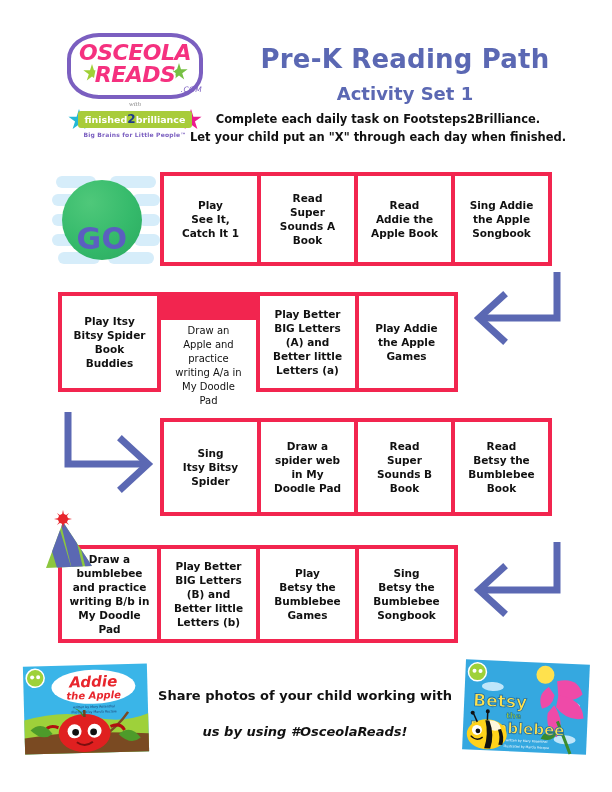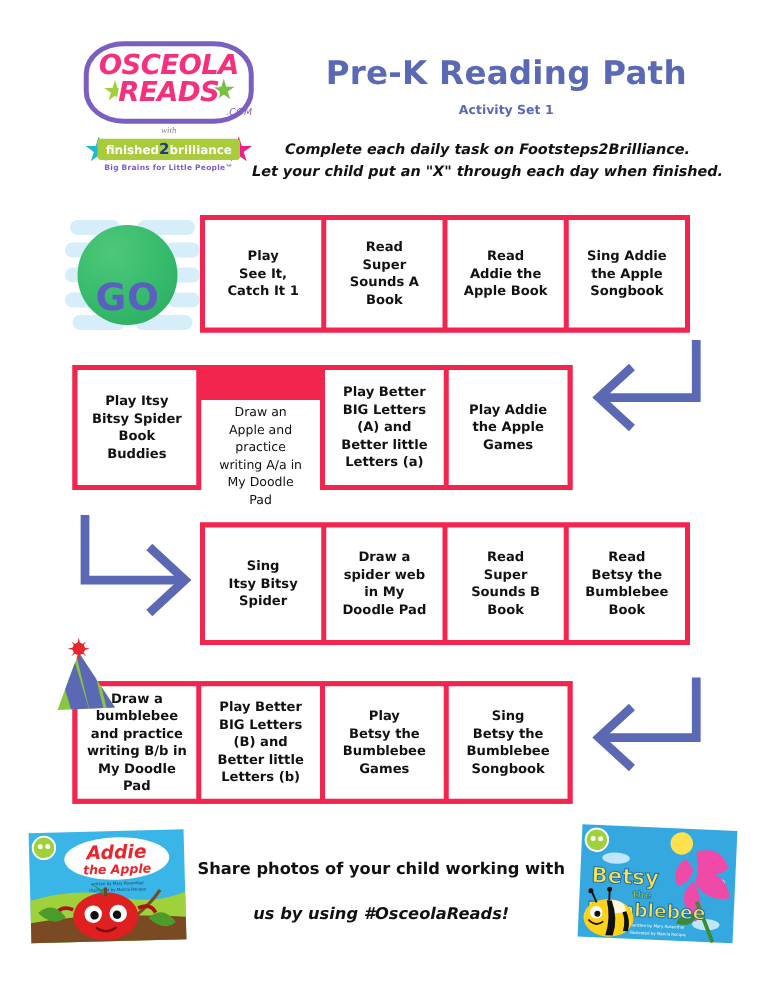--- a/index.html
+++ b/index.html
@@ -154,33 +154,32 @@
     color: #5b68b3;
     letter-spacing: 0.2px;
   }
   #title-sub {
     position: absolute;
     left: 220px; top: 83px;
     width: 370px;
     text-align: center;
     font-family: "DejaVu Sans", sans-serif;
     font-weight: bold;
-    font-size: 10px;
+    font-size: 18px;
     color: #5b68b3;
   }
   #instruction-1, #instruction-2 {
     position: absolute;
-    left: 184px;
+    left: 172px;
     width: 412px;
     text-align: center;
     font-family: "DejaVu Sans", sans-serif;
     font-weight: bold;
     font-size: 11.5px;
     color: #111111;
-    font-style: italic;
   }
   #instruction-1 { top: 112px; }
   #instruction-2 { top: 130px; }
 
   
   .board-row {
     position: absolute;
     display: flex;
     background: #f2254f;
     border: 4px solid #f2254f;

